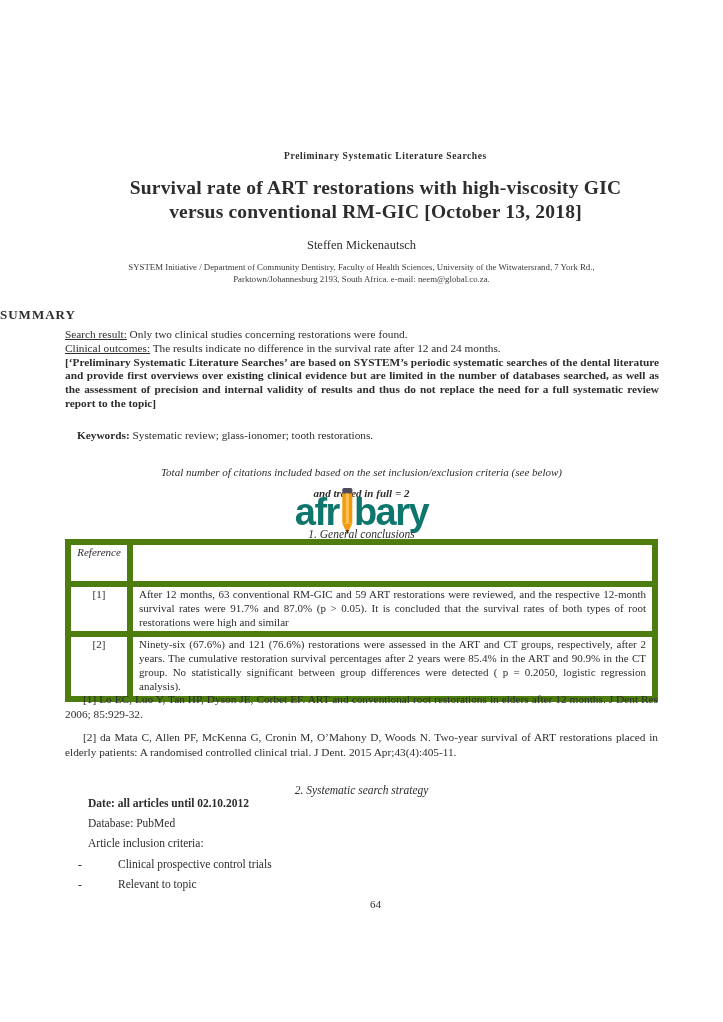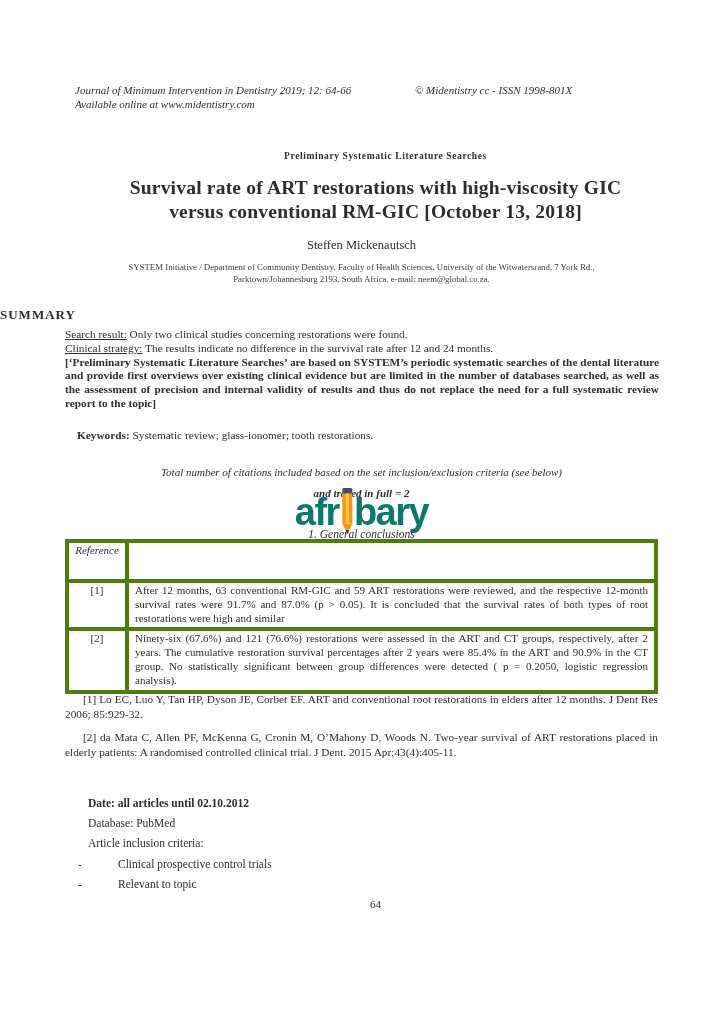--- a/index.html
+++ b/index.html
@@ -30,62 +30,57 @@
   .cit-note1{position:absolute;top:466px;left:0;width:723px;text-align:center;font-weight:normal;font-style:italic;font-size:11px;}
   .cit-note2{position:absolute;top:487px;left:0;width:723px;text-align:center;font-weight:bold;font-style:italic;font-size:11px;z-index:0;}
   .watermark{position:absolute;top:492px;left:50%;transform:translateX(-50%);display:flex;align-items:flex-start;z-index:1;}
   .wm-text{font-family:"Liberation Sans","DejaVu Sans",sans-serif;font-weight:bold;font-size:38px;line-height:40px;letter-spacing:-1.5px;color:#0f766e;}
   .wm-pencil{width:12px;height:46px;margin:-4px 1px 0 2px;}
   .section-heading{position:absolute;left:0;width:723px;text-align:center;font-style:italic;font-size:11.5px;z-index:2;}
   .s1{top:528px;}
   .s2{top:784px;}
   
   .concl-table{position:absolute;top:539px;left:65px;width:593px;border-collapse:collapse;font-size:11px;line-height:13.8px;}
-  .concl-table td{border:4px solid #4d7c0f;vertical-align:top;padding:1px 6px 2px 6px;}
+  .concl-table td{border:6px solid #4d7c0f;vertical-align:top;padding:1px 6px 2px 6px;}
   .concl-table .ref-col{width:52px;text-align:center;padding-left:2px;padding-right:2px;}
   .concl-table .hdr-row td{height:33px;}
   .concl-table .hdr-ref{font-style:italic;text-align:center;}
   .concl-table .body-cell{text-align:justify;}
   
   .references{position:absolute;top:692px;left:65px;width:593px;font-size:11.3px;line-height:14.5px;text-align:justify;}
   .references p{margin:0 0 9px 0;text-indent:18px;}
   
   .strategy{position:absolute;top:797px;left:78px;width:560px;font-size:11.5px;}
   .strategy .date{font-weight:bold;margin:0 0 0 10px;}
   .strategy .line{margin:8px 0 0 10px;font-family:Liberation Serif, serif;}
   .strategy .crit-item{display:flex;margin-top:8.5px;}
   .strategy .dash{width:40px;}
   .page-number{position:absolute;top:898px;left:14px;width:723px;text-align:center;font-size:11px;}
 </style>
 </head>
 <body>
 
 <div class="page">
 
-  <div class="doc-header">
-    <div>Journal of Minimum Intervention in Dentistry 2019; 12: 64-66</div>
-    <div class="copyright">© Midentistry cc - ISSN 1998-801X</div>
-    <div>Available online at www.midentistry.com</div>
-  </div>
 
   <div class="series-label">Preliminary Systematic Literature Searches</div>
   <div class="doc-title">
     <div>Survival rate of ART restorations with high-viscosity GIC</div>
     <div>versus conventional RM-GIC [October 13, 2018]</div>
   </div>
   <div class="author">Steffen Mickenautsch</div>
   <div class="affiliation">
     <div>SYSTEM Initiative / Department of Community Dentistry, Faculty of Health Sciences, University of the Witwatersrand, 7 York Rd.,</div>
     <div>Parktown/Johannesburg 2193, South Africa. e-mail: neem@global.co.za.</div>
   </div>
 
   <div class="summary-heading">SUMMARY</div>
   <div class="summary-body">
     <div><span class="lbl">Search result:</span><span> Only two clinical studies concerning restorations were found.</span></div>
-    <div><span class="lbl">Clinical strategy:</span><span> The results indicate no difference in the survival rate after 12 and 24 months.</span></div>
+    <div><span class="lbl">Clinical outcomes:</span><span> The results indicate no difference in the survival rate after 12 and 24 months.</span></div>
     <div class="disclaimer">[‘Preliminary Systematic Literature Searches’ are based on SYSTEM’s periodic systematic searches of the dental literature and provide first overviews over existing clinical evidence but are limited in the number of databases searched, as well as the assessment of precision and internal validity of results and thus do not replace the need for a full systematic review report to the topic]</div>
   </div>
 
   <div class="keywords"><span class="lbl">Keywords:</span><span> Systematic review; glass-ionomer; tooth restorations.</span></div>
 
   <div class="cit-note1">Total number of citations included based on the set inclusion/exclusion criteria (see below)</div>
   <div class="cit-note2">and traced in full = 2</div>
 
   <div class="watermark">
     <span class="wm-text">afr</span>
@@ -116,20 +111,21 @@
         <td class="body-cell">Ninety-six (67.6%) and 121 (76.6%) restorations were assessed in the ART and CT groups, respectively, after 2 years. The cumulative restoration survival percentages after 2 years were 85.4% in the ART and 90.9% in the CT group. No statistically significant between group differences were detected ( p = 0.2050, logistic regression analysis).</td>
       </tr>
     </tbody>
   </table>
 
   <div class="references">
     <p>[1] Lo EC, Luo Y, Tan HP, Dyson JE, Corbet EF. ART and conventional root restorations in elders after 12 months. J Dent Res 2006; 85:929-32.</p>
     <p>[2] da Mata C, Allen PF, McKenna G, Cronin M, O’Mahony D, Woods N. Two-year survival of ART restorations placed in elderly patients: A randomised controlled clinical trial. J Dent. 2015 Apr;43(4):405-11.</p>
   </div>
 
+  <div class="section-heading s2">2. Systematic search strategy</div>
 
   <div class="strategy">
     <div class="date">Date: all articles until 02.10.2012</div>
     <div class="line">Database: PubMed</div>
     <div class="line">Article inclusion criteria:</div>
     <div class="crit-item">
       <span class="dash">-</span>
       <span>Clinical prospective control trials</span>
     </div>
     <div class="crit-item">

